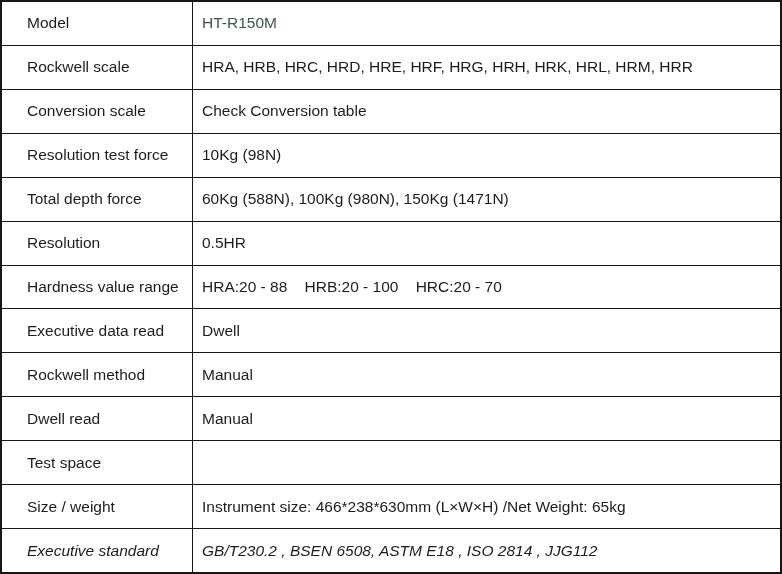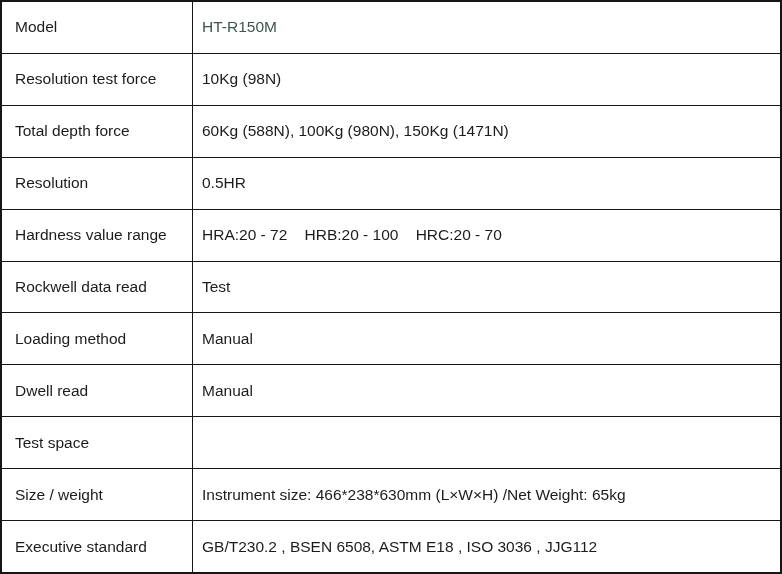--- a/index.html
+++ b/index.html
@@ -21,95 +21,104 @@
   }
   .spec-row {
     flex: 1 1 0;
     display: flex;
     align-items: stretch;
     border-bottom: 1.5px solid #161616;
     min-height: 0;
   }
   .spec-row:last-child {
     border-bottom: none;
+    font-style: italic;
   }
   .cell {
     box-sizing: border-box;
     display: flex;
     align-items: center;
     overflow: hidden;
   }
   .label-cell {
     width: 191px;
     flex: 0 0 191px;
-    padding-left: 13px;
+    padding-left: 25px;
     padding-right: 6px;
     border-right: 1.5px solid #161616;
   }
   .value-cell {
     flex: 1 1 auto;
     padding-left: 9px;
     padding-right: 6px;
     white-space: pre-wrap;
   }
 </style>
 </head>
 <body>
 
 <div class="spec-table">
 
   <div class="spec-row">
     <div class="cell label-cell">Model</div>
     <div class="cell value-cell" style="color: rgb(59, 86, 76);">HT-R150M</div>
   </div>
 
+  <div class="spec-row">
+    <div class="cell label-cell">Rockwell scale</div>
+    <div class="cell value-cell">HRA, HRB, HRC, HRD, HRE, HRF, HRG, HRH, HRK, HRL, HRM, HRR</div>
+  </div>
 
+  <div class="spec-row">
+    <div class="cell label-cell">Conversion scale</div>
+    <div class="cell value-cell">Check Conversion table</div>
+  </div>
 
   <div class="spec-row">
     <div class="cell label-cell">Resolution test force</div>
     <div class="cell value-cell">10Kg (98N)</div>
   </div>
 
   <div class="spec-row">
     <div class="cell label-cell">Total depth force</div>
     <div class="cell value-cell">60Kg (588N), 100Kg (980N), 150Kg (1471N)</div>
   </div>
 
   <div class="spec-row">
     <div class="cell label-cell">Resolution</div>
     <div class="cell value-cell">0.5HR</div>
   </div>
 
   <div class="spec-row">
     <div class="cell label-cell">Hardness value range</div>
-    <div class="cell value-cell">HRA:20 - 72    HRB:20 - 100    HRC:20 - 70</div>
+    <div class="cell value-cell">HRA:20 - 88    HRB:20 - 100    HRC:20 - 70</div>
   </div>
 
   <div class="spec-row">
-    <div class="cell label-cell">Rockwell data read</div>
-    <div class="cell value-cell">Test</div>
+    <div class="cell label-cell">Executive data read</div>
+    <div class="cell value-cell">Dwell</div>
   </div>
 
   <div class="spec-row">
-    <div class="cell label-cell">Loading method</div>
+    <div class="cell label-cell">Rockwell method</div>
     <div class="cell value-cell">Manual</div>
   </div>
 
   <div class="spec-row">
     <div class="cell label-cell">Dwell read</div>
     <div class="cell value-cell">Manual</div>
   </div>
 
   <div class="spec-row">
     <div class="cell label-cell">Test space</div>
   </div>
 
   <div class="spec-row">
     <div class="cell label-cell">Size / weight</div>
     <div class="cell value-cell">Instrument size: 466*238*630mm (L×W×H) /Net Weight: 65kg</div>
   </div>
 
   <div class="spec-row">
     <div class="cell label-cell">Executive standard</div>
-    <div class="cell value-cell">GB/T230.2 , BSEN 6508, ASTM E18 , ISO 3036 , JJG112</div>
+    <div class="cell value-cell">GB/T230.2 , BSEN 6508, ASTM E18 , ISO 2814 , JJG112</div>
   </div>
 
 </div>
 
 </body></html>

